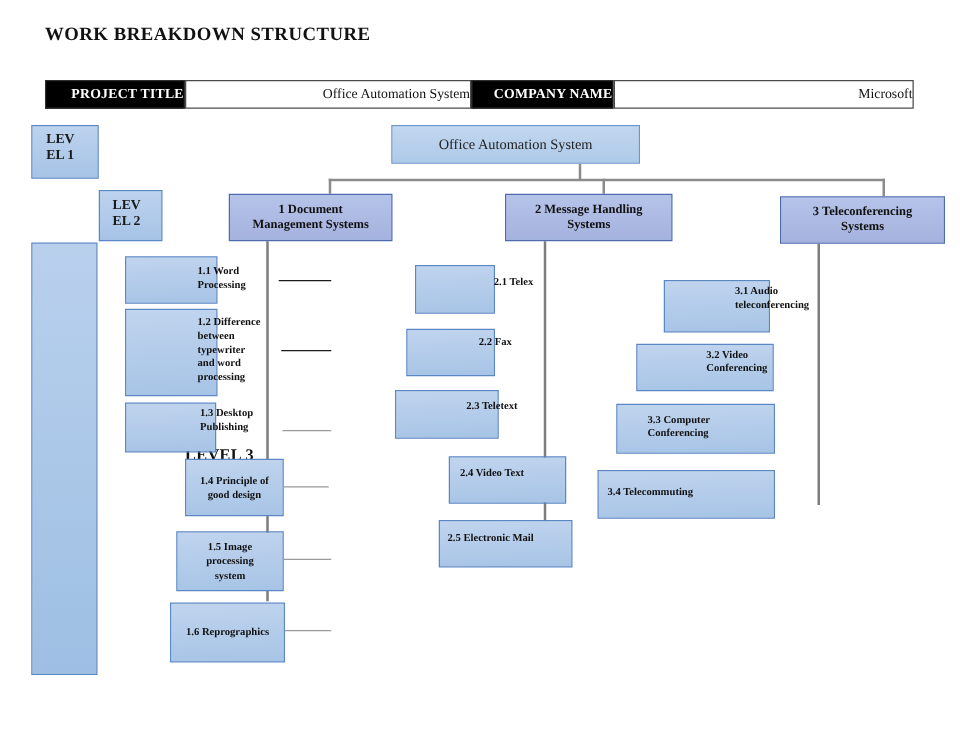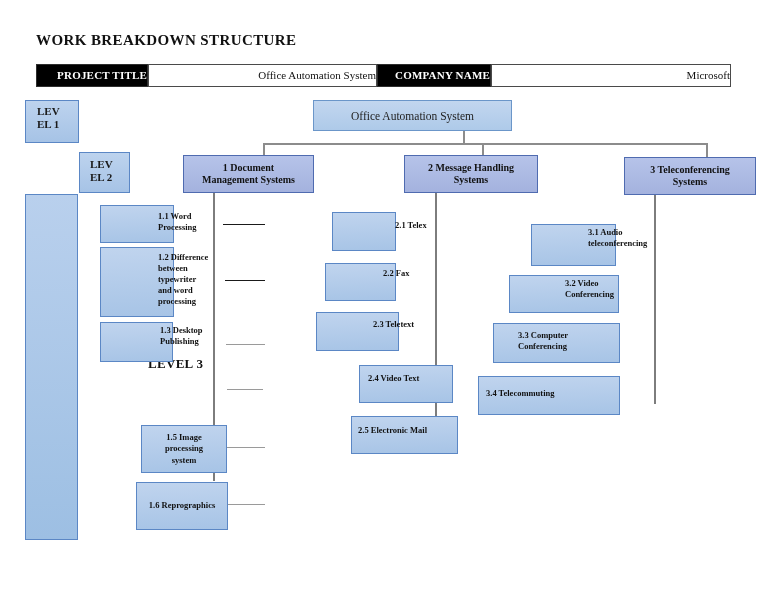--- a/index.html
+++ b/index.html
@@ -53,21 +53,21 @@
   .stub-dark{background:#1a1a1a;height:1.3px;}
   .stub-gray{background:#9a9a9a;height:1px;}
 
   .lvl3{font-size:13px;font-weight:bold;color:#111;letter-spacing:.3px;}
 </style>
 </head>
 <body>
 
 <div id="canvas">
 
-  <div class="abs wbs-title" style="left:36px;top:32px;">WORK BREAKDOWN STRUCTURE</div>
+  <div class="abs wbs-title" style="left:36px;top:20px;">WORK BREAKDOWN STRUCTURE</div>
 
   <div class="abs hcell black" style="left:36px;top:64px;width:112px;">PROJECT TITLE</div>
   <div class="abs hcell white" style="left:148px;top:64px;width:229px;">Office Automation System</div>
   <div class="abs hcell black" style="left:377px;top:64px;width:114px;">COMPANY NAME</div>
   <div class="abs hcell white" style="left:491px;top:64px;width:240px;">Microsoft</div>
 
   <div class="abs lvlbox pre" style="left:25px;top:100px;width:54px;height:43px;padding:4px 0 0 11px;">LEV
 EL 1</div>
   <div class="abs lvlbox pre" style="left:79px;top:152px;width:51px;height:41px;padding:5px 0 0 10px;">LEV
 EL 2</div>
@@ -100,20 +100,22 @@
   <div class="abs txt pre" style="left:158px;top:211px;width:58px;">1.1 Word
 Processing</div>
   <div class="abs txt pre" style="left:158px;top:252px;width:62px;">1.2 Difference
 between
 typewriter
 and word
 processing</div>
   <div class="abs txt pre" style="left:160px;top:325px;width:60px;">1.3 Desktop
 Publishing</div>
 
+  <div class="abs itembox center txt pre" style="left:148px;top:367px;width:79px;height:46px;">1.4 Principle of
+good design</div>
   <div class="abs itembox center txt pre" style="left:141px;top:425px;width:86px;height:48px;">1.5 Image
 processing
 system</div>
   <div class="abs itembox center txt pre" style="left:136px;top:482px;width:92px;height:48px;">1.6 Reprographics</div>
 
   <div class="abs stub-dark" style="left:223px;top:224px;width:42px;"></div>
   <div class="abs stub-dark" style="left:225px;top:280px;width:40px;"></div>
   <div class="abs stub-gray" style="left:226px;top:344px;width:39px;"></div>
   <div class="abs stub-gray" style="left:227px;top:389px;width:36px;"></div>
   <div class="abs stub-gray" style="left:227px;top:447px;width:38px;"></div>

